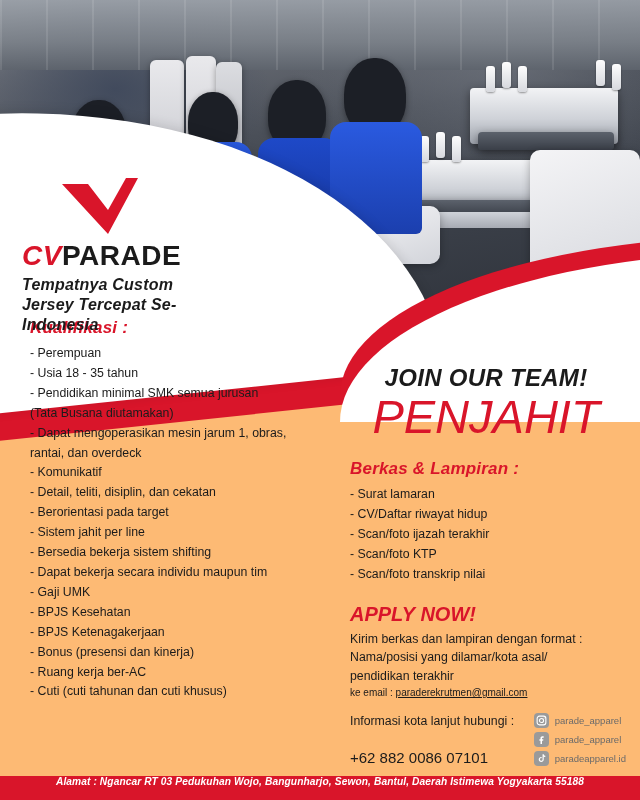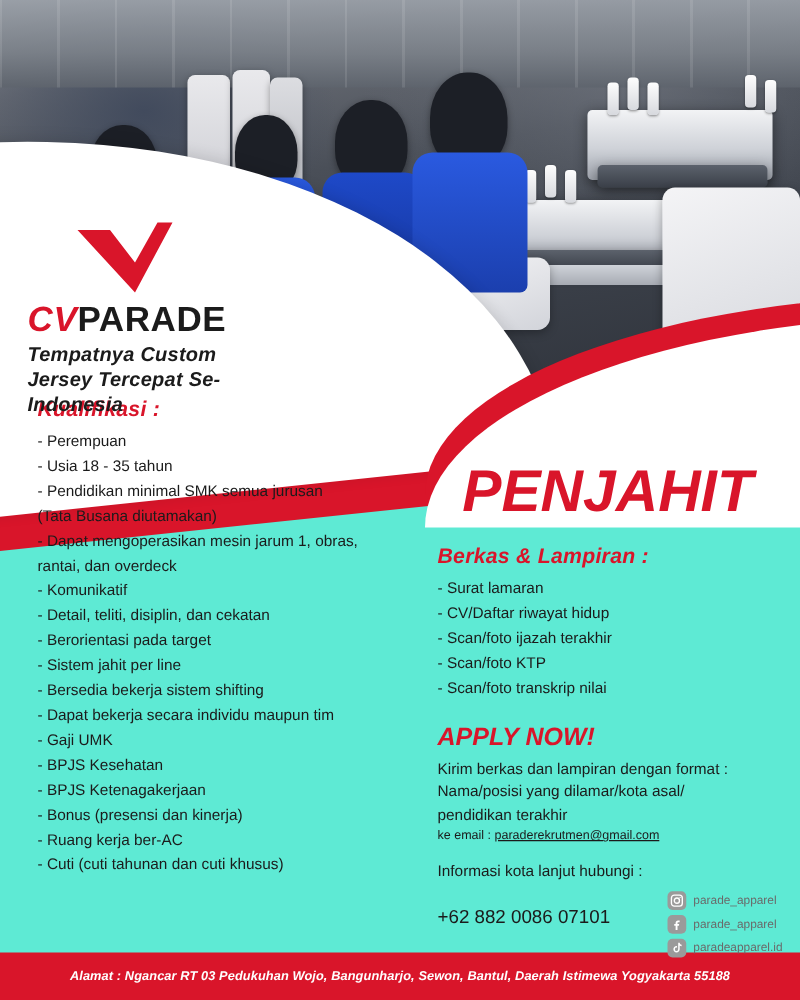--- a/index.html
+++ b/index.html
@@ -5,21 +5,21 @@
   * { box-sizing: border-box; margin: 0; padding: 0; }
   html, body {
     width: 640px; height: 800px;
     font-family: "Liberation Sans", sans-serif;
     background: #ffffff;
     overflow: hidden;
   }
   .poster {
     position: relative;
     width: 640px; height: 800px;
-    background: #5eead4;
+    background: #fdba74;
     overflow: hidden;
   }
 
   
   .photo {
     position: absolute;
     top: 0; left: 0;
     width: 640px; height: 318px;
     overflow: hidden;
     background: #2b2f36;
@@ -190,21 +190,21 @@
     font-size: 24px;
     font-weight: 700;
     font-style: italic;
     color: #1b1b1b;
     letter-spacing: .3px;
     line-height: 1;
   }
   .penjahit {
     text-align: center;
     font-size: 47px;
-    font-weight: 700;
+    font-weight: 400;
     font-style: italic;
     color: #d9152a;
     letter-spacing: 0px;
     line-height: 1.05;
     margin-top: 2px;
   }
 
   .apply {
     color: #d9152a;
     font-size: 20px;
@@ -237,23 +237,23 @@
     background: #9a9a9a;
     display: flex; align-items: center; justify-content: center;
   }
   .social-ico svg { display:block; }
   .social-label { font-size: 9.5px; color: #6a6a6a; }
 
   
   .footer {
     position: absolute;
     left: 0; bottom: 0;
-    width: 640px; height: 38px;
+    width: 640px; height: 24px;
     background: #d9152a;
-    display: flex; align-items: center;
+    display: flex; align-items: flex-start;
   }
   .footer-text {
     width: 100%;
     text-align: center;
     color: #ffffff;
     font-size: 10.2px;
     font-style: italic;
     font-weight: 700;
     letter-spacing: .1px;
   }
@@ -353,20 +353,21 @@
         <li>- Gaji UMK</li>
         <li>- BPJS Kesehatan</li>
         <li>- BPJS Ketenagakerjaan</li>
         <li>- Bonus (presensi dan kinerja)</li>
         <li>- Ruang kerja ber-AC</li>
         <li>- Cuti (cuti tahunan dan cuti khusus)</li>
       </ul>
     </div>
 
     <div class="col-right">
+      <div class="join">JOIN OUR TEAM!</div>
       <div class="penjahit">PENJAHIT</div>
 
       <h2 class="sec" style="margin-top:18px;">Berkas &amp; Lampiran :</h2>
       <ul class="list">
         <li>- Surat lamaran</li>
         <li>- CV/Daftar riwayat hidup</li>
         <li>- Scan/foto ijazah terakhir</li>
         <li>- Scan/foto KTP</li>
         <li>- Scan/foto transkrip nilai</li>
       </ul>

